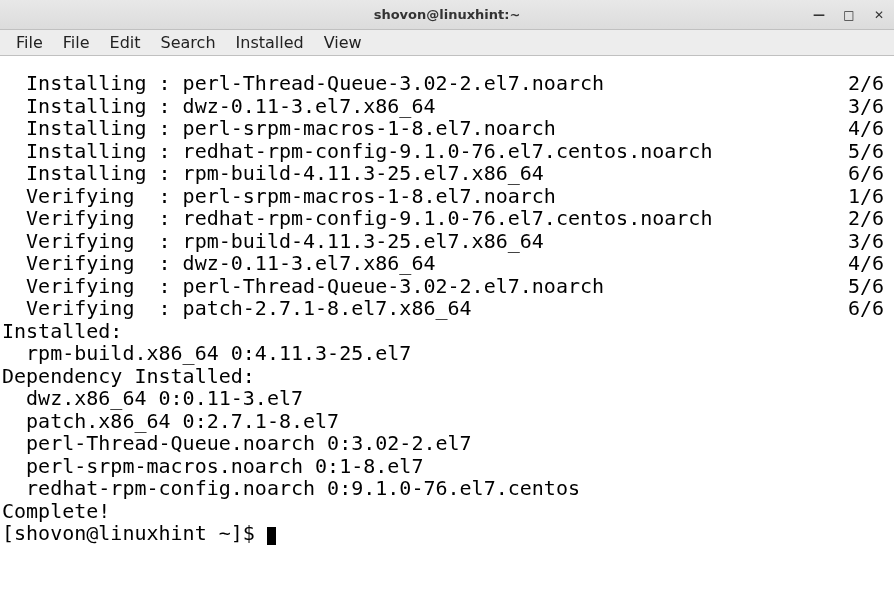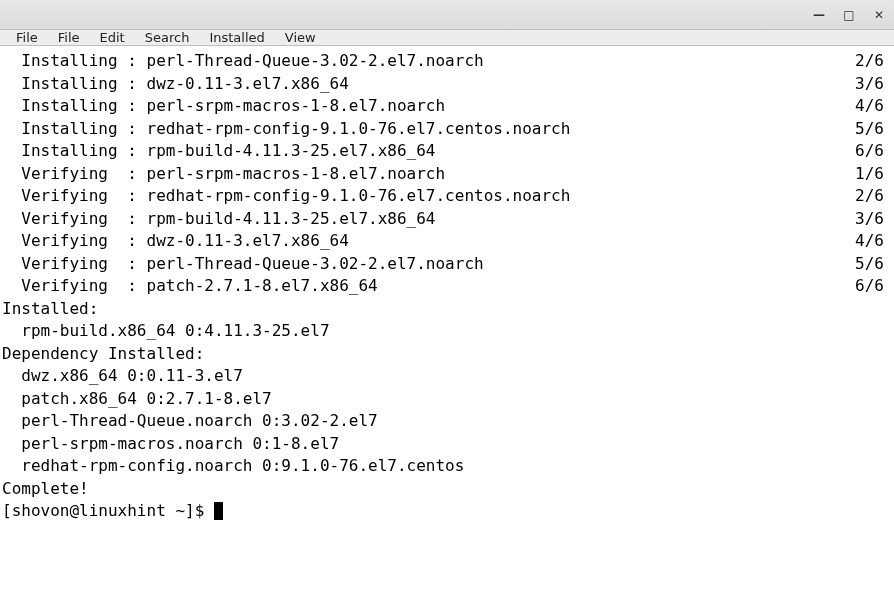--- a/index.html
+++ b/index.html
@@ -37,41 +37,41 @@
       width: 18px;
       height: 18px;
       display: flex;
       align-items: center;
       justify-content: center;
       font-size: 12px;
       cursor: pointer;
       color: #333;
     }
     .menubar {
-      height: 16px;
+      height: 26px;
       background: #ededed;
       border-bottom: 1px solid #c0c0c0;
       display: flex;
       align-items: center;
       padding: 0 6px;
-      font-size: 13px;
+      font-size: 16px;
     }
     .menubar .menu-item {
       padding: 3px 10px;
       cursor: pointer;
       color: #222;
     }
     .terminal {
       flex: 1;
       background: #ffffff;
       font-family: "DejaVu Sans Mono", "Liberation Mono", "Courier New", monospace;
-      font-size: 16px;
+      font-size: 20px;
       line-height: 22.5px;
       color: #000;
-      padding: 4px 4px 0 2px;
+      padding: 16px 4px 0 2px;
       white-space: pre;
       overflow: hidden;
     }
     .row {
       display: flex;
       justify-content: space-between;
     }
     .row .left { flex: 0 0 auto; }
     .row .right { flex: 0 0 auto; padding-right: 6px; }
     .cursor {
@@ -79,20 +79,21 @@
       width: 9px;
       height: 18px;
       background: #000;
       vertical-align: text-bottom;
     }
   </style>
 </head>
 <body>
 
 <div class="titlebar">
+  <span>shovon@linuxhint:~</span>
   <div class="window-controls">
     <span>—</span>
     <span>□</span>
     <span>✕</span>
   </div>
 </div>
 
 <div class="menubar">
   <div class="menu-item">File</div>
   <div class="menu-item">File</div>

